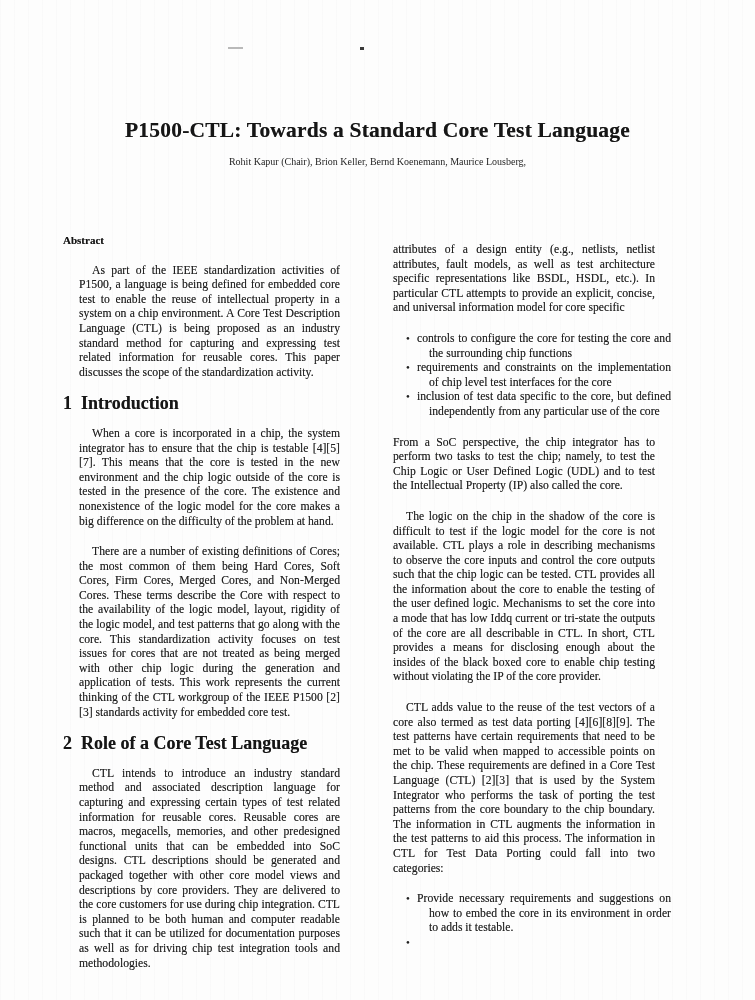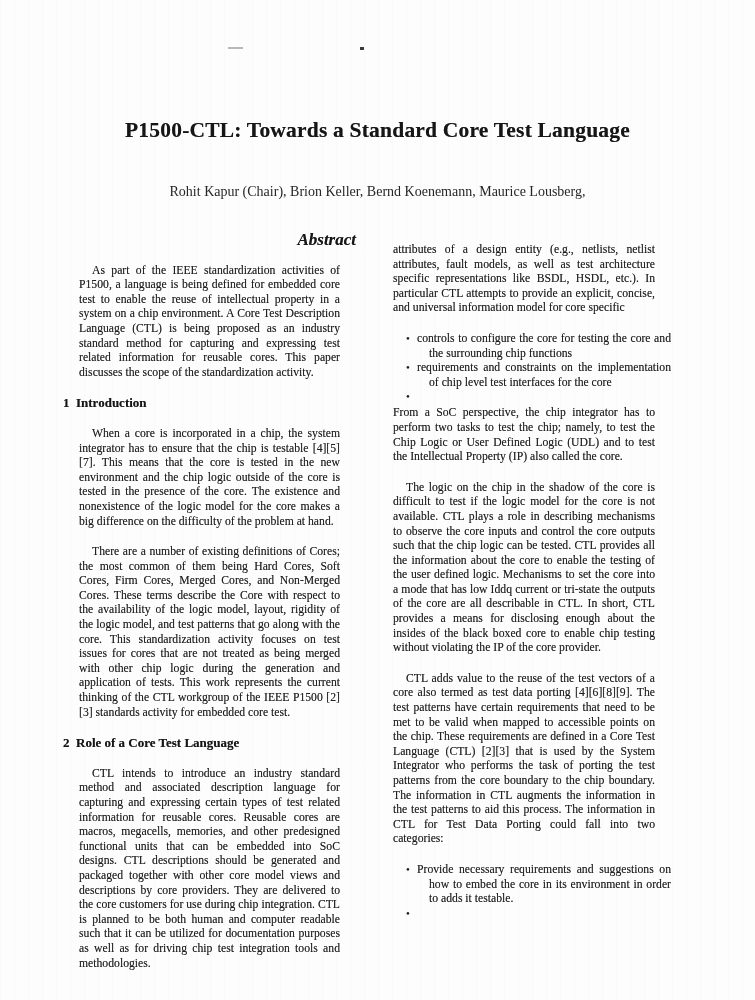--- a/index.html
+++ b/index.html
@@ -26,53 +26,52 @@
     margin: 0;
     text-align: center;
     font-size: 21.5px;
     font-weight: bold;
     letter-spacing: 0.2px;
     color: #161616;
     text-shadow: 0 0 0.4px rgba(20,20,20,0.55);
   }
   .authors {
     position: absolute;
-    top: 184px;
+    top: 154px;
     left: 0;
     width: 100%;
     text-align: center;
-    font-size: 14px;
+    font-size: 10px;
     line-height: 15px;
     color: #262626;
   }
   .col {
     position: absolute;
     font-size: 11.7px;
     line-height: 14.6px;
   }
   .col-left  { left: 63px;  top: 233px; width: 293px; }
   .col-right { left: 377px; top: 227px; width: 294px; }
   p.body {
     margin: 16px;
     text-align: justify;
     text-shadow: 0 0 0.35px rgba(30,30,30,0.5);
   }
   p.indent { text-indent: 13px; }
   .abstract-heading {
     margin: 0 0 16px 0;
-    text-align: right;
-    font-size: 17px;
+    text-align: left;
+    font-size: 11px;
     font-weight: bold;
     color: #161616;
     text-shadow: 0 0 0.4px rgba(20,20,20,0.55);
-    font-style: italic;
   }
   .section-heading {
     margin: 11px 0 5px 0;
-    font-size: 13px;
+    font-size: 18px;
     font-weight: bold;
     color: #161616;
     text-shadow: 0 0 0.4px rgba(20,20,20,0.55);
   }
   ul.bullets {
     list-style: none;
     margin: 0;
     padding: 0;
   }
   ul.bullets li {
@@ -118,21 +117,21 @@
     <h3 class="section-heading">2&nbsp;&nbsp;Role of a Core Test Language</h3>
     <p class="body indent">CTL intends to introduce an industry standard method and associated description language for capturing and expressing certain types of test related information for reusable cores. Reusable cores are macros, megacells, memories, and other predesigned functional units that can be embedded into SoC designs. CTL descriptions should be generated and packaged together with other core model views and descriptions by core providers. They are delivered to the core customers for use during chip integration. CTL is planned to be both human and computer readable such that it can be utilized for documentation purposes as well as for driving chip test integration tools and methodologies.</p>
   </div>
 
   <div class="col col-right">
     <p class="body">attributes of a design entity (e.g., netlists, netlist attributes, fault models, as well as test architecture specific representations like BSDL, HSDL, etc.). In particular CTL attempts to provide an explicit, concise, and universal information model for core specific</p>
 
     <ul class="bullets">
       <li><span class="bullet-glyph">•</span><span>controls to configure the core for testing the core and the surrounding chip functions</span></li>
       <li><span class="bullet-glyph">•</span><span>requirements and constraints on the implementation of chip level test interfaces for the core</span></li>
-      <li><span class="bullet-glyph">•</span></li>
+      <li><span class="bullet-glyph">•</span><span>inclusion of test data specific to the core, but defined independently from any particular use of the core</span></li>
     </ul>
 
     <p class="body">From a SoC perspective, the chip integrator has to perform two tasks to test the chip; namely, to test the Chip Logic or User Defined Logic (UDL) and to test the Intellectual Property (IP) also called the core.</p>
     <p class="body indent">The logic on the chip in the shadow of the core is difficult to test if the logic model for the core is not available. CTL plays a role in describing mechanisms to observe the core inputs and control the core outputs such that the chip logic can be tested. CTL provides all the information about the core to enable the testing of the user defined logic. Mechanisms to set the core into a mode that has low Iddq current or tri-state the outputs of the core are all describable in CTL. In short, CTL provides a means for disclosing enough about the insides of the black boxed core to enable chip testing without violating the IP of the core provider.</p>
     <p class="body indent">CTL adds value to the reuse of the test vectors of a core also termed as test data porting [4][6][8][9]. The test patterns have certain requirements that need to be met to be valid when mapped to accessible points on the chip. These requirements are defined in a Core Test Language (CTL) [2][3] that is used by the System Integrator who performs the task of porting the test patterns from the core boundary to the chip boundary. The information in CTL augments the information in the test patterns to aid this process. The information in CTL for Test Data Porting could fall into two categories:</p>
 
     <ul class="bullets">
       <li><span class="bullet-glyph">•</span><span>Provide necessary requirements and suggestions on how to embed the core in its environment in order to adds it testable.</span></li>
       <li><span class="bullet-glyph">•</span></li>
     </ul>

